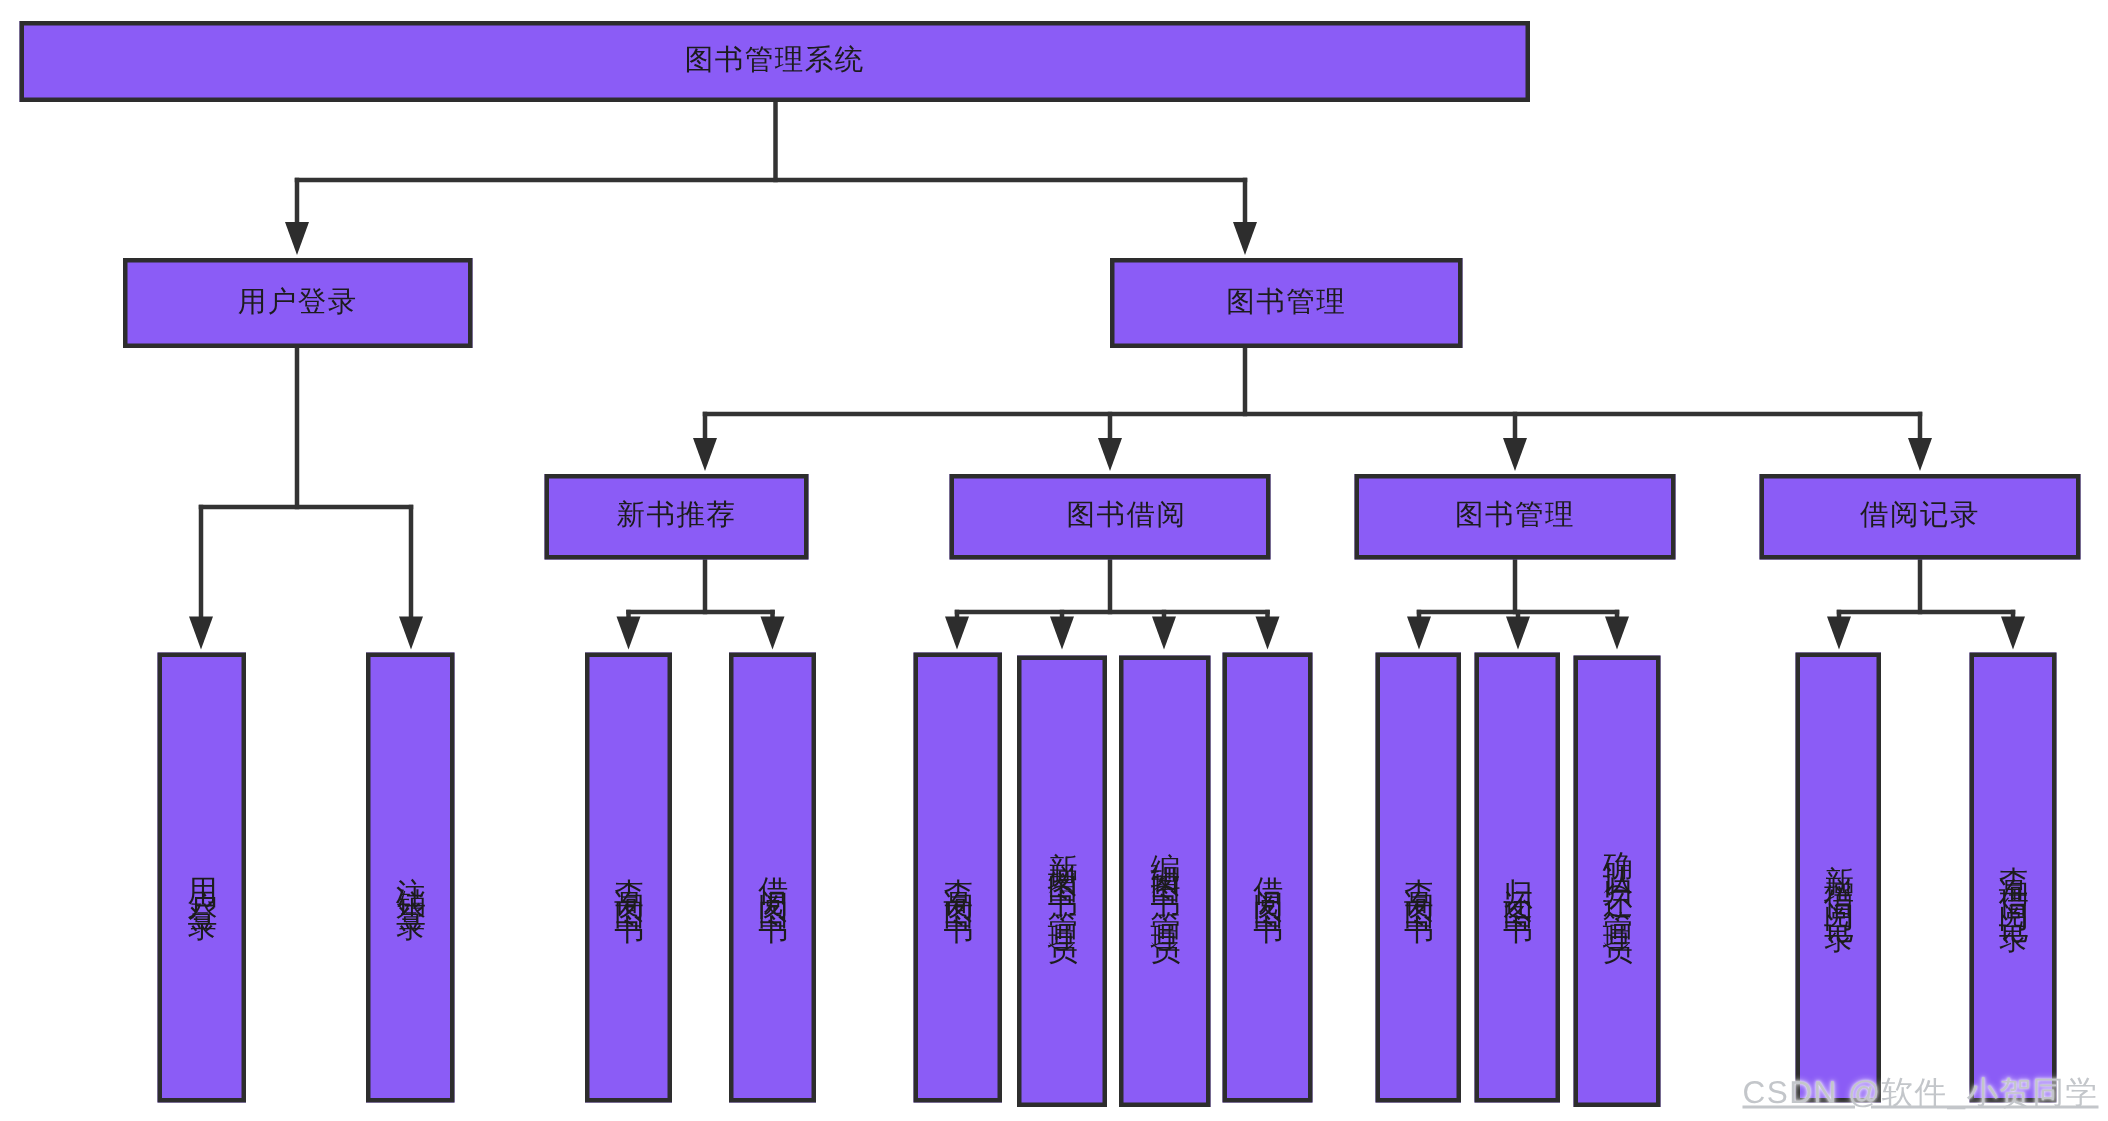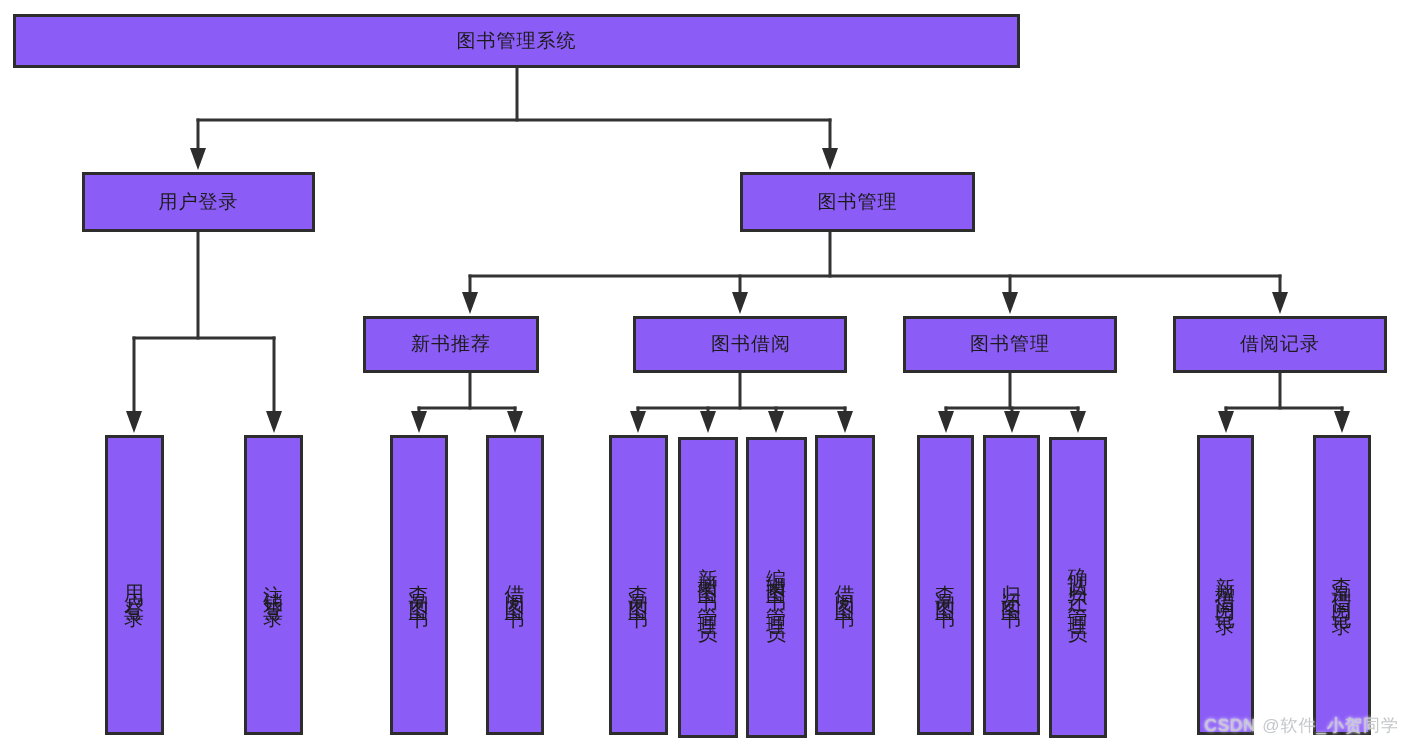--- a/index.html
+++ b/index.html
@@ -41,25 +41,26 @@
     text-orientation: mixed;
     font-size: 20px;
     letter-spacing: 8px;
     line-height: 1;
   }
   .watermark {
     position: absolute;
     right: 6px;
     top: 714px;
     color: #c3c6ca;
-    font-size: 17px;
+    font-size: 21px;
     letter-spacing: 1px;
     white-space: nowrap;
     text-shadow: 0 0 2px #ffffff, 0 0 4px #ffffff;
     z-index: 5;
+    text-decoration: underline;
   }
 </style>
 </head>
 <body>
 
 <div class="canvas">
 
   <svg class="connectors" viewBox="0 0 1405 747" xmlns="http://www.w3.org/2000/svg">
     <g stroke="#333333" stroke-width="3" fill="none" stroke-linecap="square">
 

